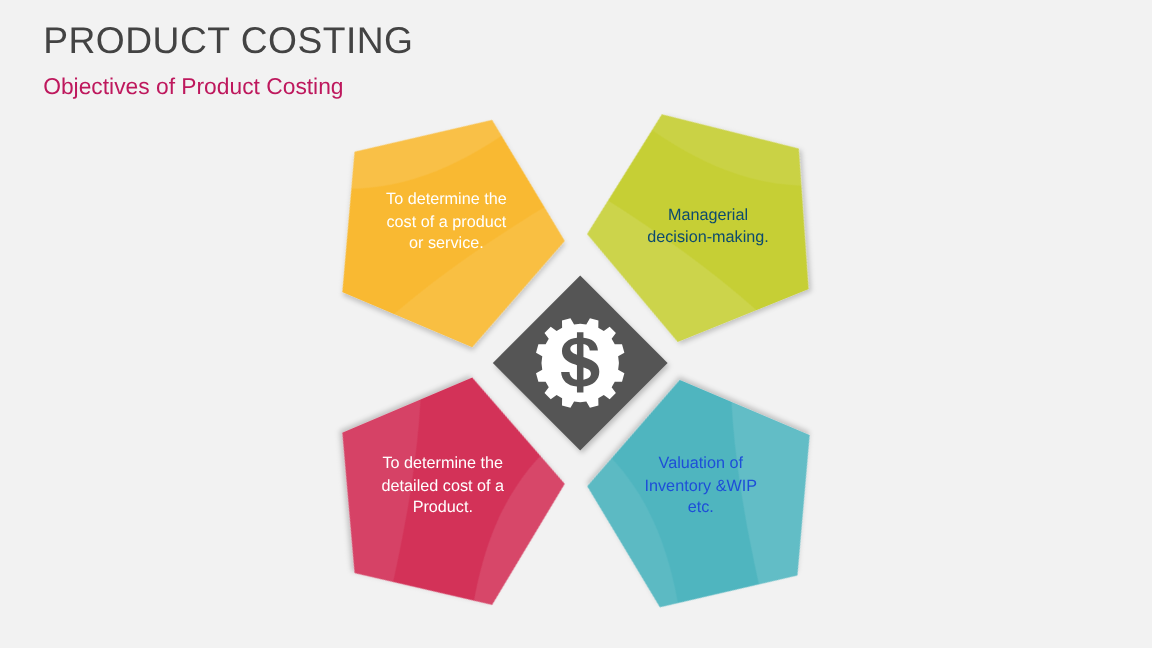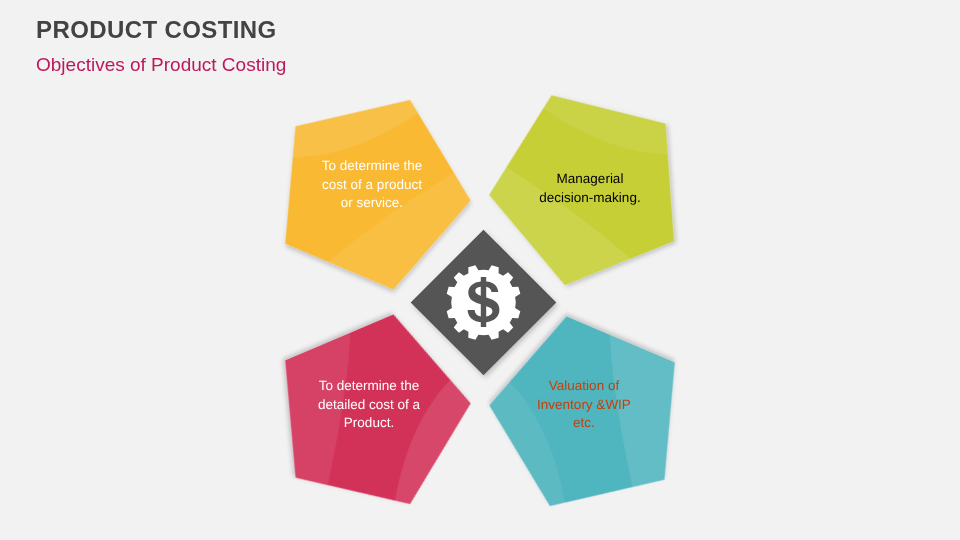--- a/index.html
+++ b/index.html
@@ -23,22 +23,22 @@
   }
 
   
   #header {
     position: absolute;
     left: 36px;
     top: 16px;
     width: 560px;
   }
   #page-title {
-    font-size: 24px;
-    font-weight: bold;
+    font-size: 31px;
+    font-weight: normal;
     letter-spacing: 0.4px;
     color: #434343;
     line-height: 1.15;
     margin: 0;
     white-space: nowrap;
   }
   #page-subtitle {
     font-size: 19px;
     font-weight: normal;
     color: #4f4f4f;
@@ -188,23 +188,23 @@
           M 2.6 3.6 L 2.6 13.4
           C 6.6 12.9 8.6 11.1 8.6 8.5
           C 8.6 6.2 6.8 4.7 2.6 3.6 Z
         "></path>
       </g>
     </svg>
 
     <div class="petal-label" id="label-orange" style="color: rgb(255, 255, 255);">To determine the
 cost of a product
 or service.</div>
-    <div class="petal-label" id="label-green" style="color: #000000;">Managerial
+    <div class="petal-label" id="label-green" style="color: #0c4a6e;">Managerial
 decision-making.</div>
     <div class="petal-label" id="label-crimson" style="color: rgb(255, 255, 255);">To determine the
 detailed cost of a
 Product.</div>
-    <div class="petal-label" id="label-teal" style="color: #c2410c;">Valuation of
+    <div class="petal-label" id="label-teal" style="color: #1d4ed8;">Valuation of
 Inventory &amp;WIP
 etc.</div>
 
   </div>
 </div>
 
 </body></html>

